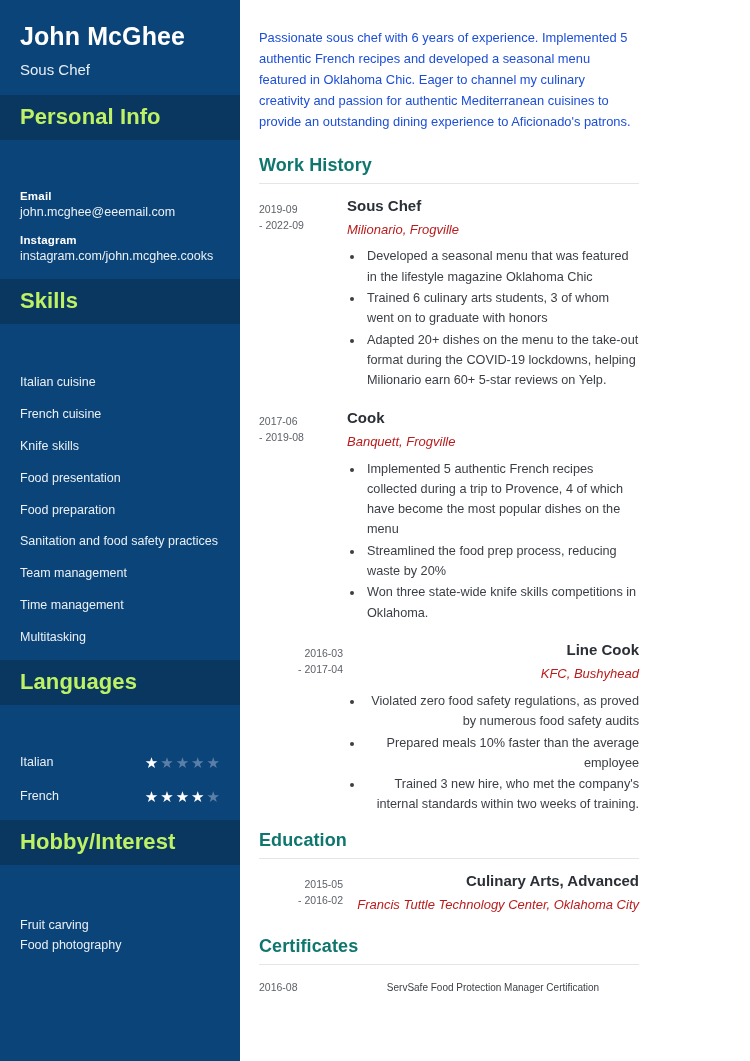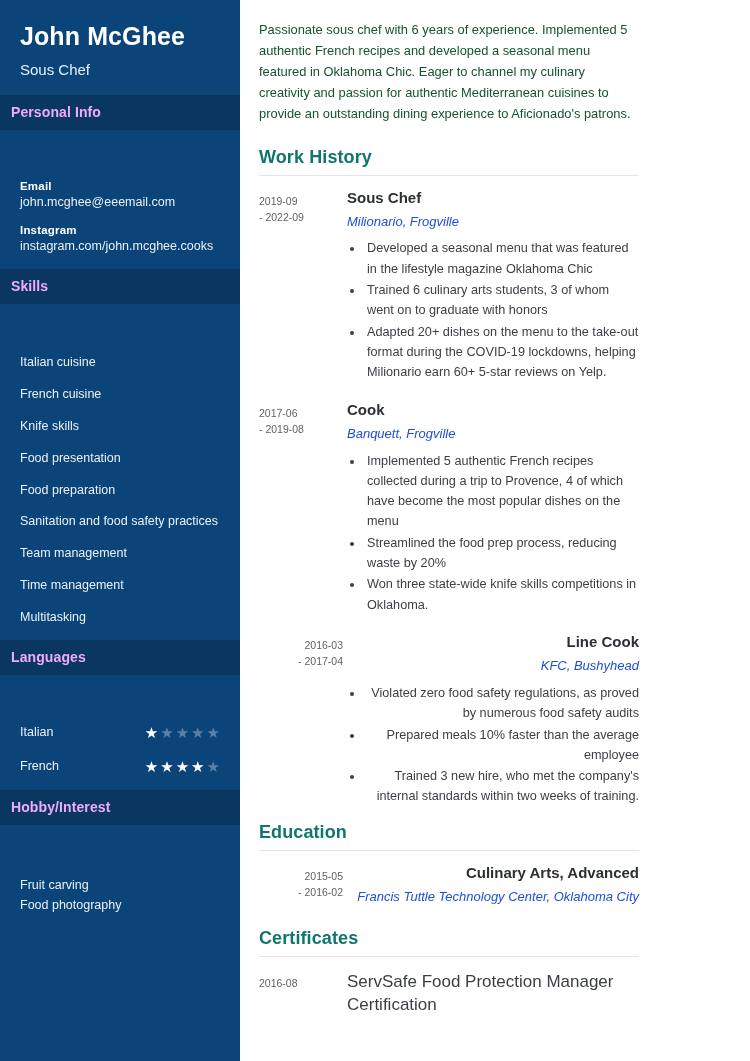--- a/index.html
+++ b/index.html
@@ -42,24 +42,24 @@
   }
   .job-title {
     font-size: 15px;
     font-weight: normal;
     color: #e8eef5;
     margin: 0;
     line-height: 1.2;
   }
   .side-section-head {
     background: #093760;
-    padding: 9px 20px 10px 11px;
-    font-size: 14px;
-    font-weight: bold;
-    color: #f0abfc;
+    padding: 9px 20px 10px 20px;
+    font-size: 22px;
+    font-weight: bold;
+    color: #bef264;
     letter-spacing: 0.1px;
   }
   .side-body {
     padding: 14px 20px 10px 20px;
     margin-top: 36px;
   }
   .contact-label {
     font-size: 11.5px;
     font-weight: bold;
     color: #ffffff;
@@ -118,23 +118,23 @@
 
   
   .main {
     flex: 1 1 auto;
     background: #ffffff;
     box-sizing: border-box;
     padding: 16px 19px 0 19px;
   }
   .summary {
     font-size: 12.9px;
-    color: #14532d;
+    color: #1d4ed8;
     line-height: 1.62;
-    margin: 4px 0 22px 0;
+    margin: 12px 0 22px 0;
   }
   .section { margin-bottom: 4px; }
   .section-title {
     font-size: 18px;
     font-weight: bold;
     color: #0f766e;
     margin: 0 0 7px 0;
     letter-spacing: 0.1px;
   }
   .section-rule {
@@ -159,21 +159,21 @@
   .entry-role {
     font-size: 15px;
     font-weight: bold;
     color: #2b2f36;
     margin: 0 0 7px 0;
     line-height: 1.2;
   }
   .entry-org {
     font-size: 13px;
     font-style: italic;
-    color: #1d4ed8;
+    color: #b91c1c;
     margin: 0 0 8px 0;
     line-height: 1.3;
   }
   .bullets {
     margin: 0;
     padding-left: 17px;
     list-style: disc;
   }
   .bullets li {
     font-size: 12.7px;
@@ -184,23 +184,24 @@
   }
   .cert-entry {
     display: flex;
     align-items: baseline;
     margin-bottom: 10px;
   }
   .cert-entry .entry-dates { padding-top: 1px; }
   .cert-name {
     flex: 1 1 auto;
     padding-left: 4px;
-    font-size: 17px;
+    font-size: 10px;
     color: #3b3f45;
     line-height: 1.4;
+    text-align: center;
   }
 </style>
 </head>
 <body>
 
 <div class="resume">
 
   <aside class="sidebar">
 
     <div class="name-block">

